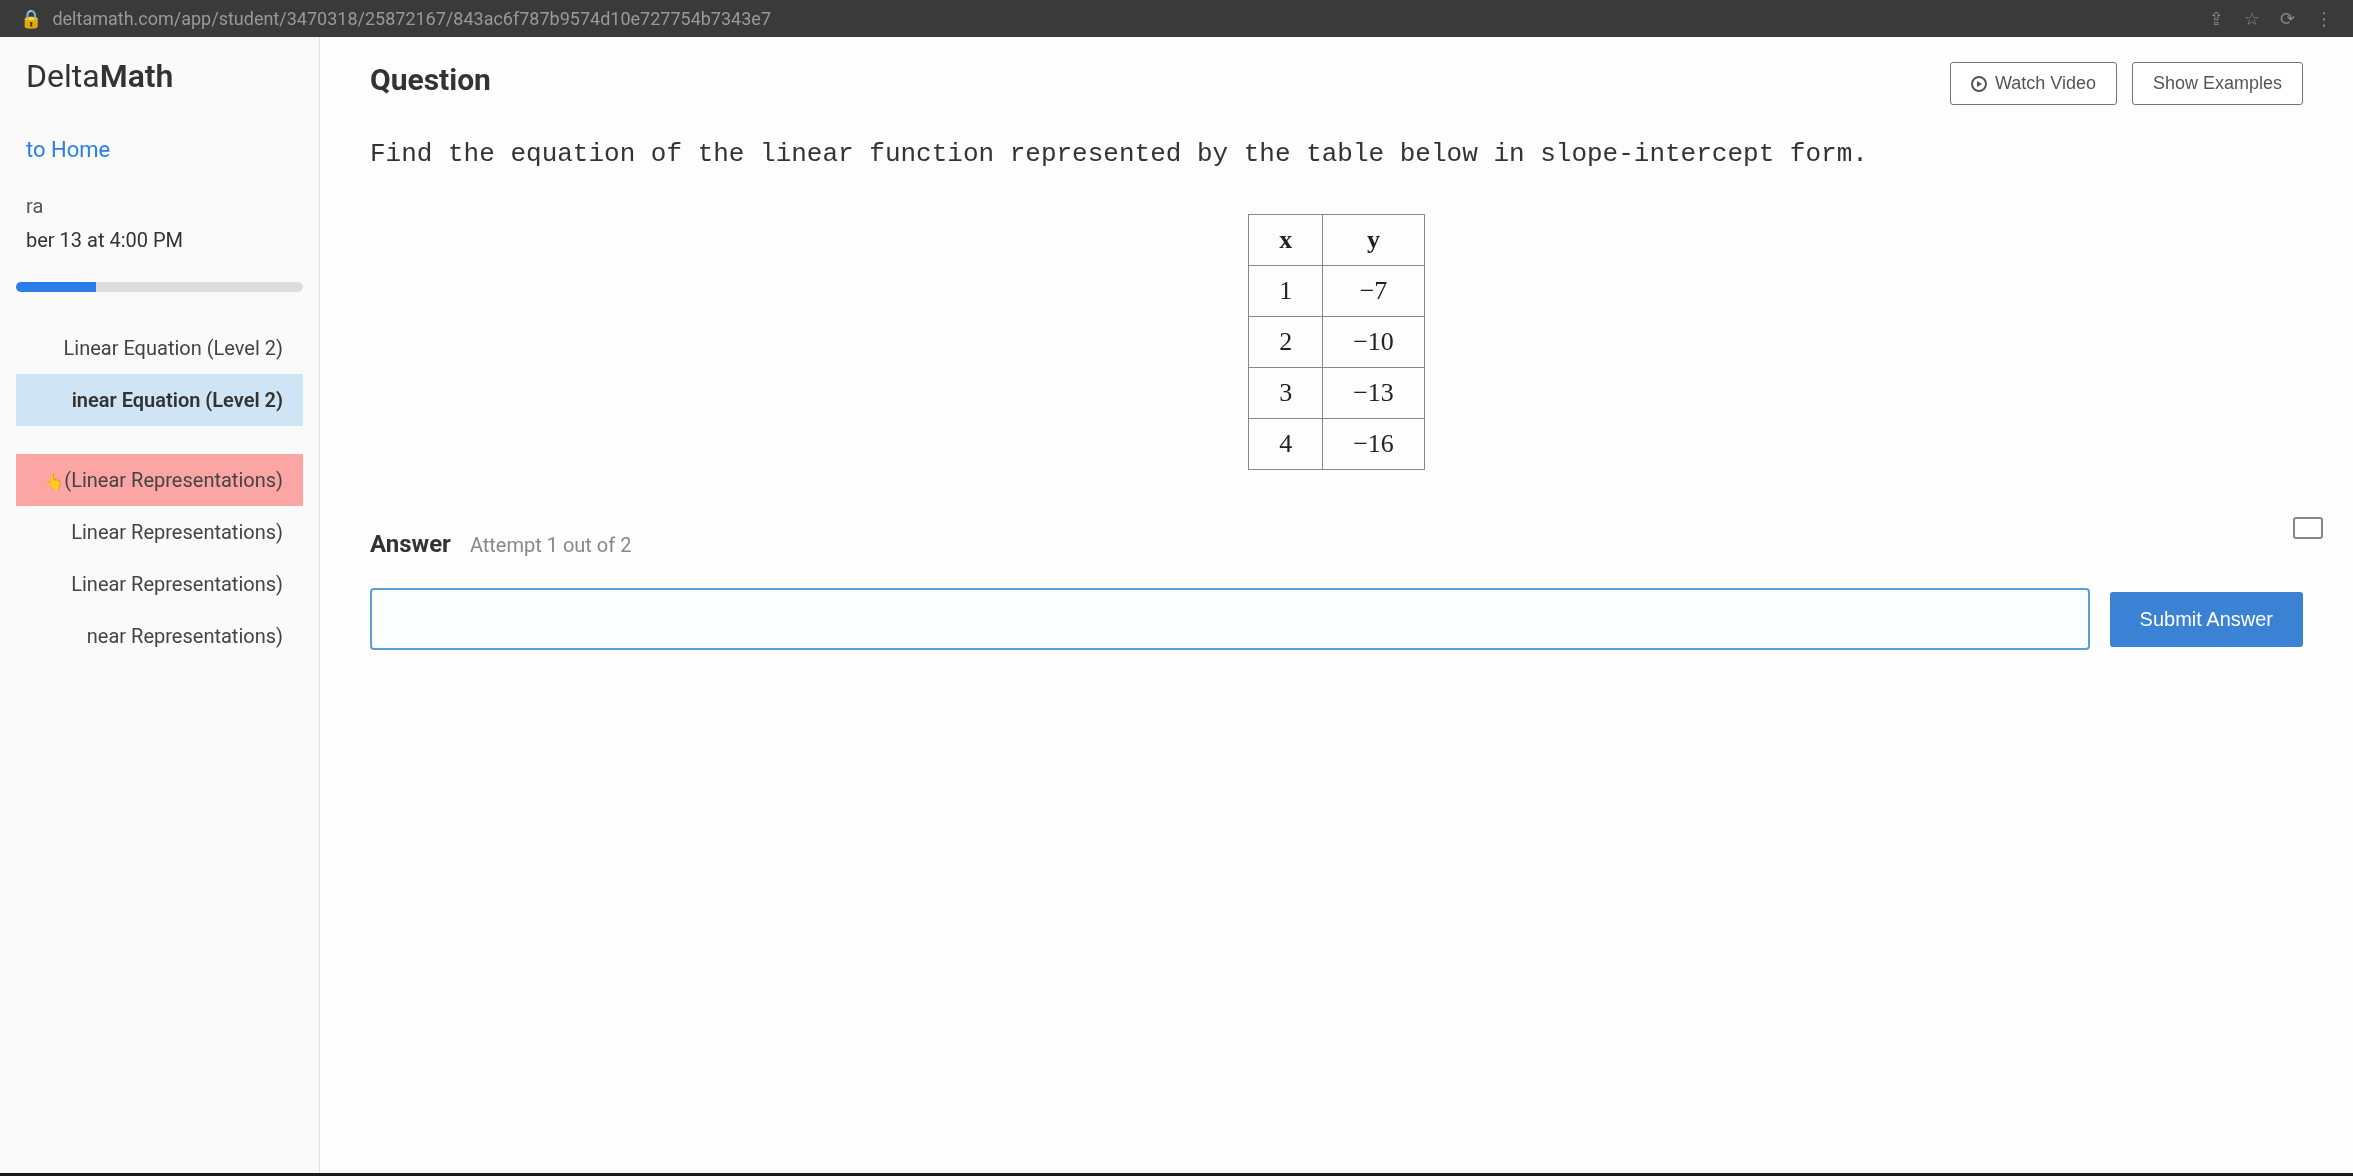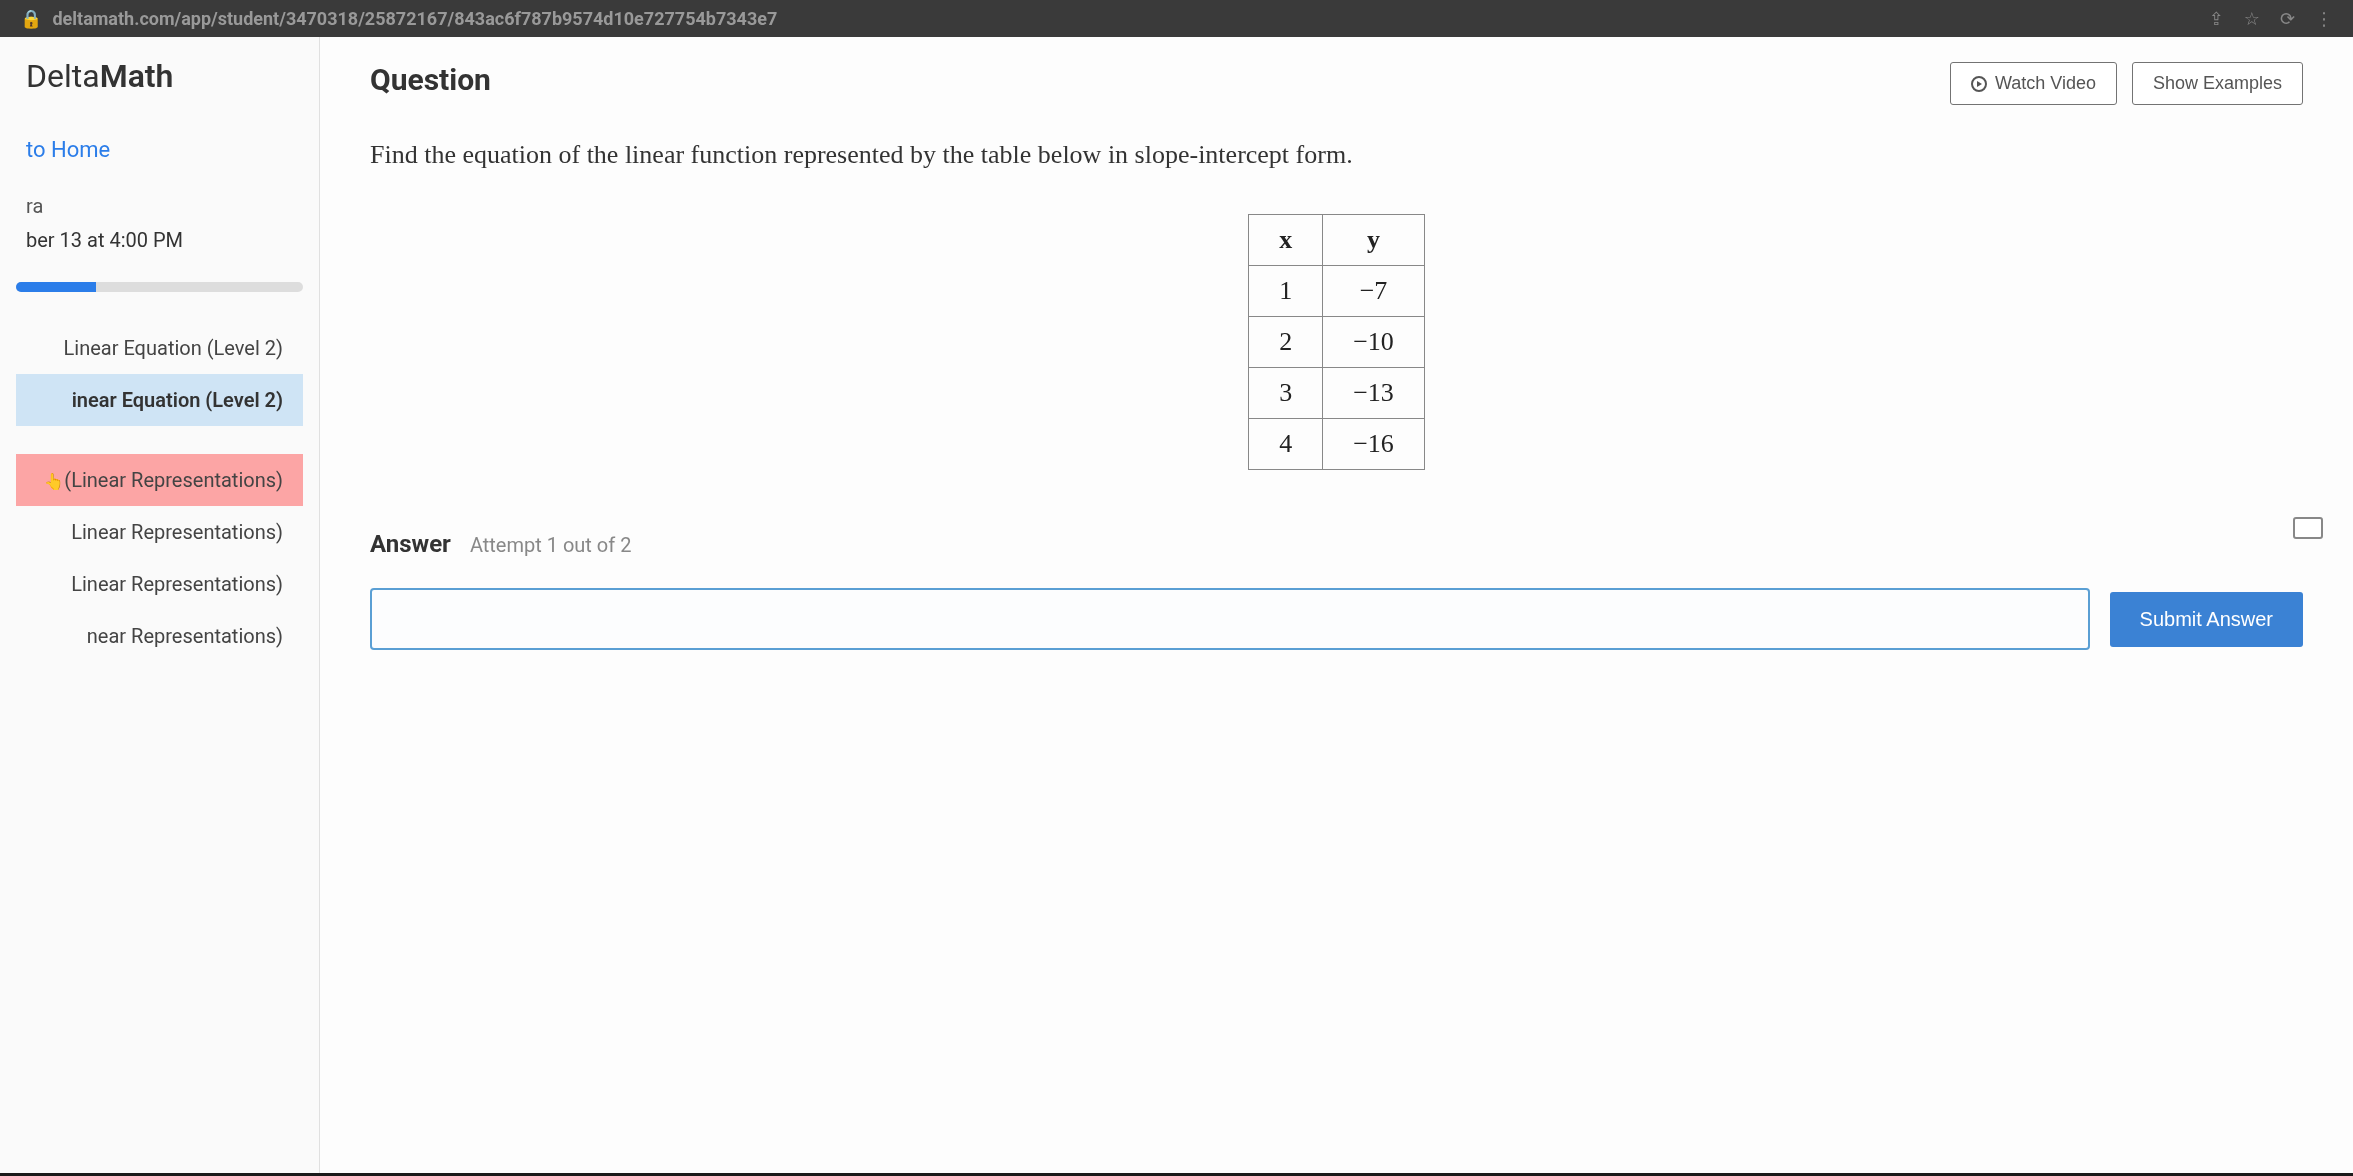--- a/index.html
+++ b/index.html
@@ -16,21 +16,20 @@
       background: #3a3a3a;
       color: #999;
       padding: 8px 20px;
       font-size: 18px;
       display: flex;
       align-items: center;
       gap: 10px;
     }
     .browser-bar .url {
       flex: 1;
-      font-weight: bold;
     }
     .browser-icons {
       display: flex;
       gap: 20px;
       color: #888;
     }
     .app-container {
       display: flex;
       background: #f5f5f5;
       height: calc(100vh - 40px);
@@ -148,21 +147,21 @@
       width: 0;
       height: 0;
       border-left: 5px solid #555;
       border-top: 3px solid transparent;
       border-bottom: 3px solid transparent;
       margin-left: 1px;
     }
     .question-text {
       font-size: 26px;
       color: #333;
-      font-family: Liberation Serif, serif;
+      font-family: Liberation Mono, monospace;
       line-height: 1.5;
       margin-bottom: 40px;
     }
     .data-table {
       margin: 0 auto 60px auto;
       border-collapse: collapse;
       font-family: Georgia, 'Times New Roman', serif;
     }
     .data-table th,
     .data-table td {

